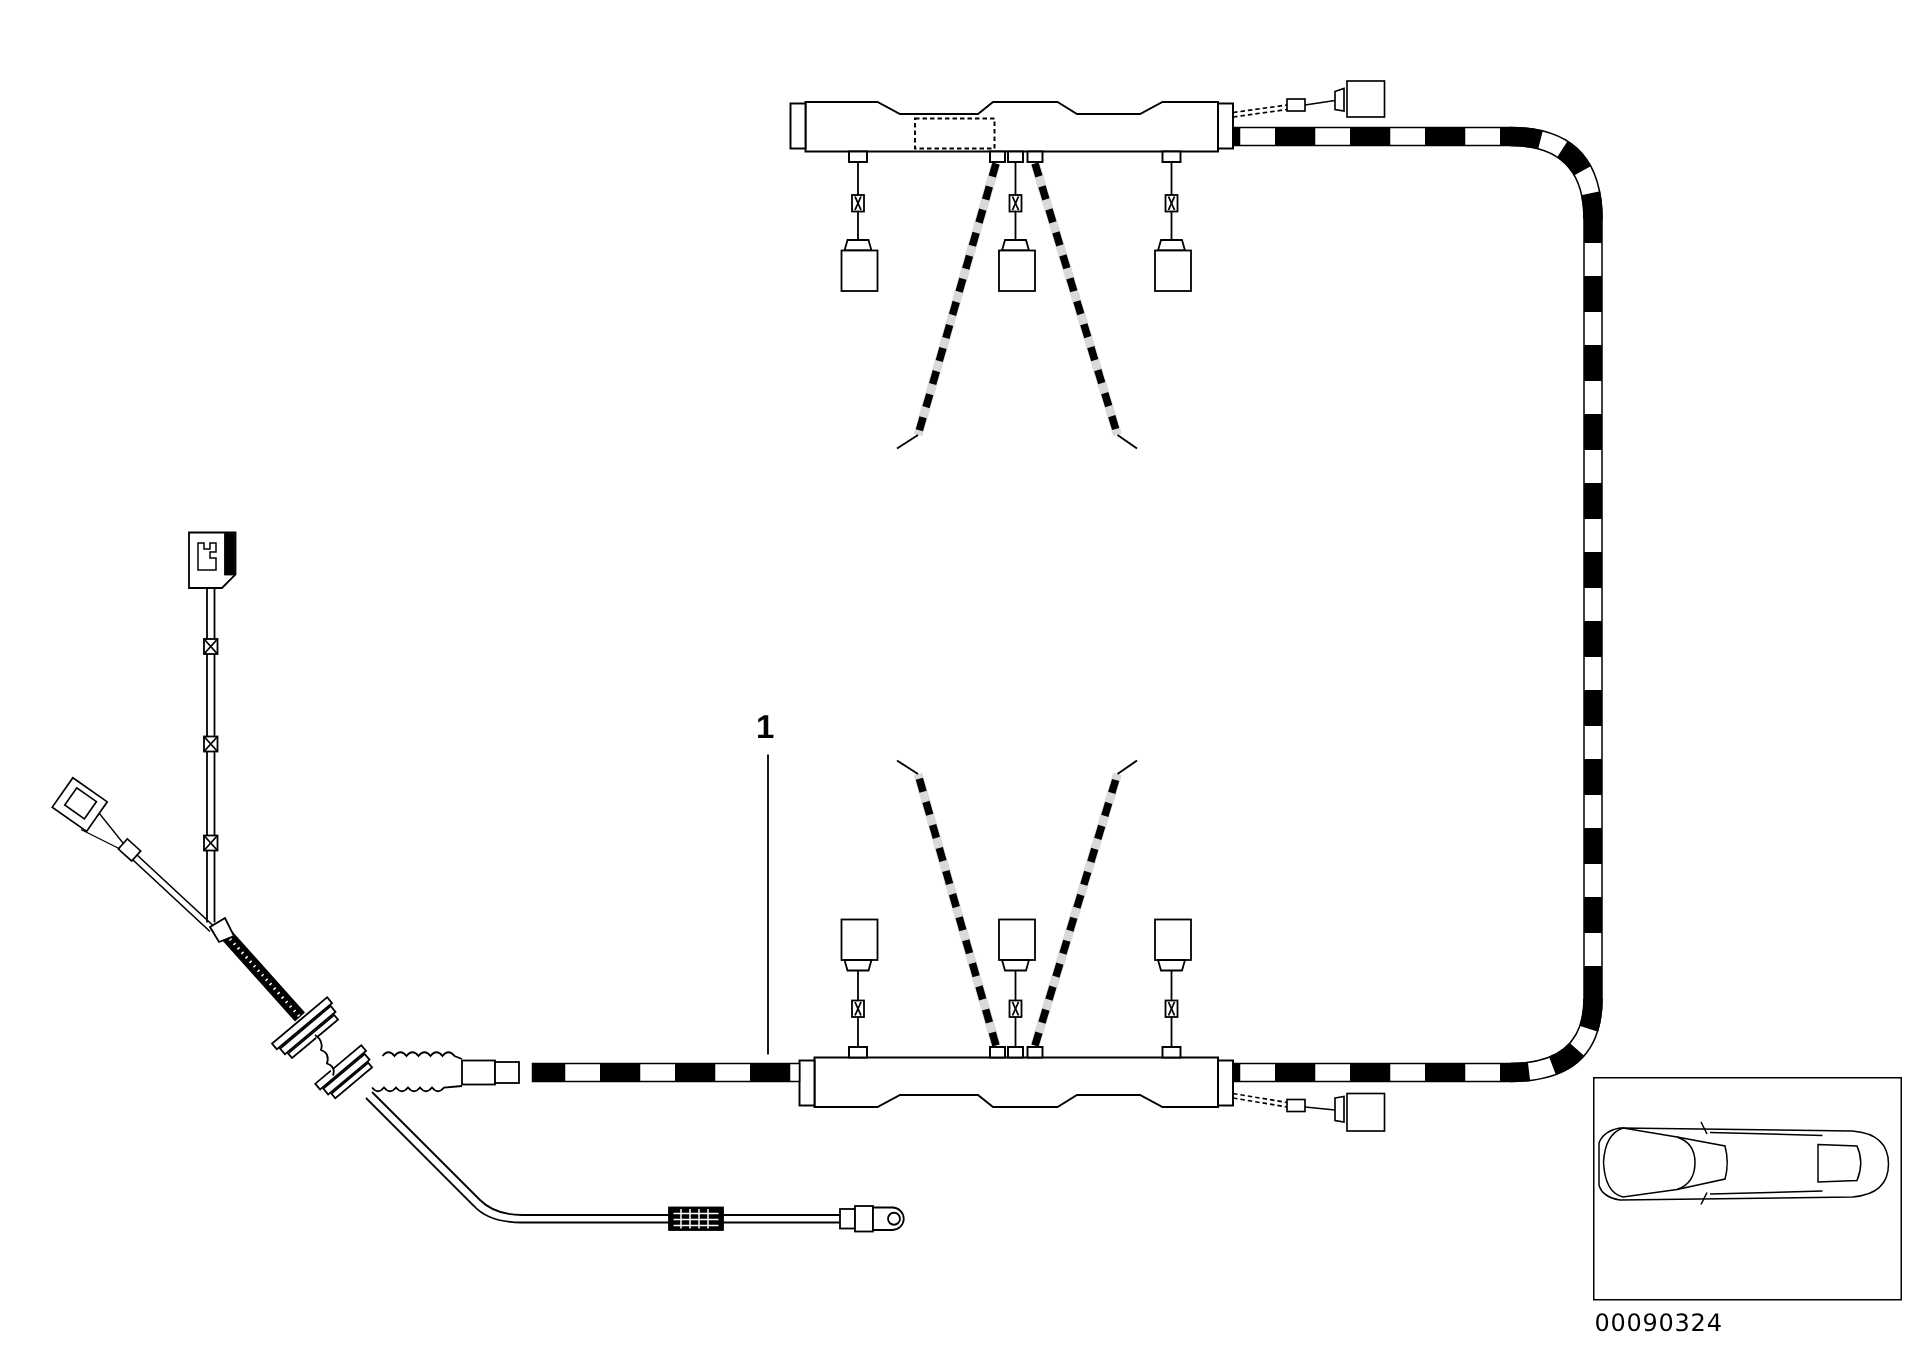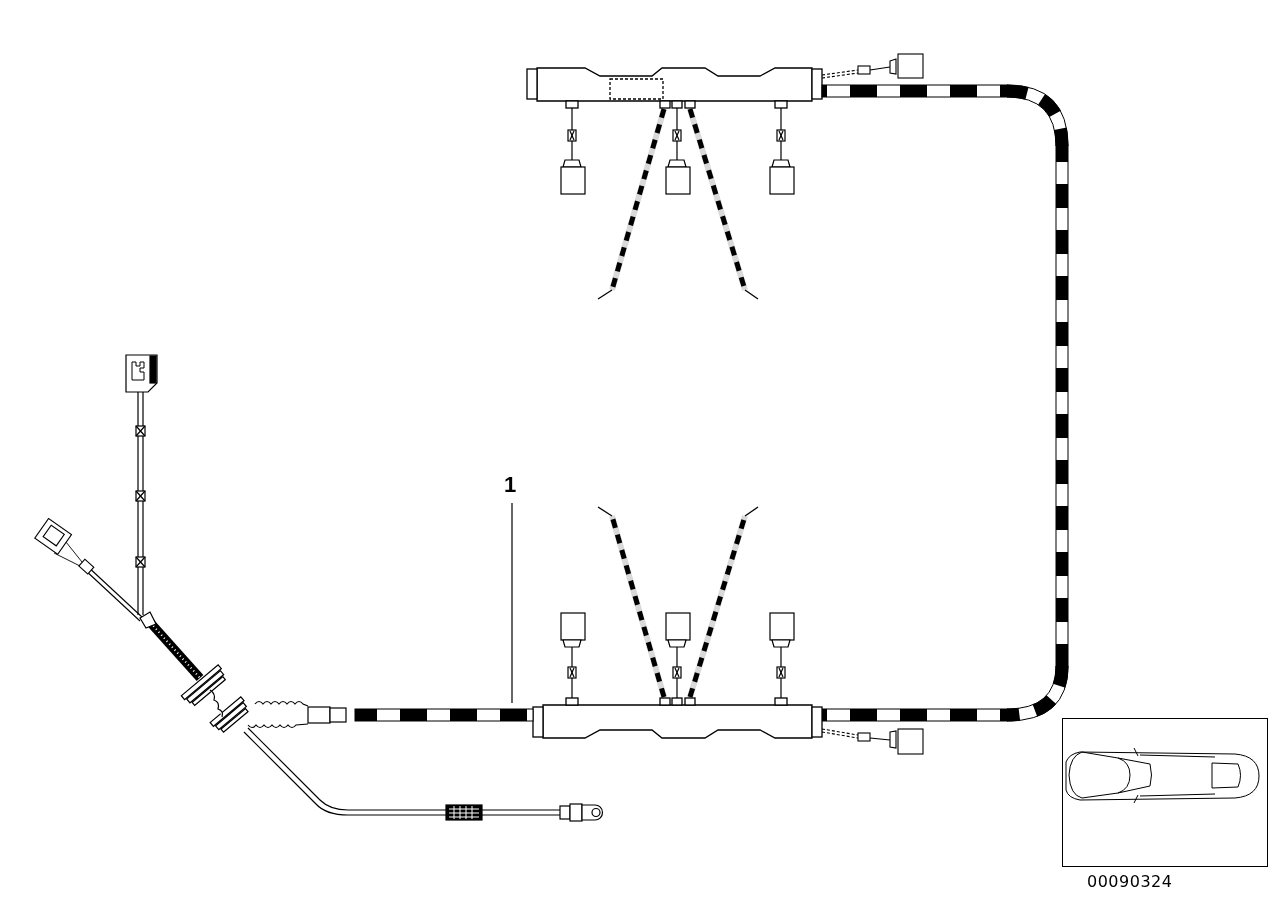--- a/index.html
+++ b/index.html
@@ -233,21 +233,21 @@
     <path d="M1213,764 L1240,764 Q1245,775 1240,787 L1213,787 Z"></path>
     <path d="M1140,754 L1215,756 M1140,797 L1215,794"></path>
     <path d="M1135,750 L1138,756 M1135,801 L1138,795"></path>
   </g>
 </svg>
 
 <div class="callout-label" style="left:504px; top:472px;">1</div>
 
 <div class="thumb-frame" style="left:1062px; top:718px; width:204px; height:147px;"></div>
 
-<div class="diagram-id" style="left:1087px; top:872px;">00090324</div>
+<div class="diagram-id" style="left:1063px; top:872px;">00090324</div>
 
 <svg style="position:absolute;left:0;top:0;width:1287px;height:910px;pointer-events:none;" viewBox="0 0 1287 910">
   <g fill="none" stroke="#000" stroke-width="1">
     <path d="M1080,752 Q1069,754 1066,762 L1066,790 Q1068,798 1080,800 L1235,798 Q1259,796 1259,776 Q1259,756 1235,754 Z"></path>
     <path d="M1069,775 Q1070,756 1082,752 L1118,758 Q1130,762 1130,775 Q1130,789 1118,793 L1082,798 Q1070,795 1069,775 Z"></path>
     <path d="M1118,758 L1150,764 Q1153,775 1150,786 L1118,793"></path>
     <path d="M1212,763 L1238,764 Q1243,775 1238,787 L1212,788 Z"></path>
     <path d="M1140,755 L1215,757 M1140,796 L1215,794"></path>
     <path d="M1134,748 L1138,756 M1134,803 L1138,795"></path>
   </g>

